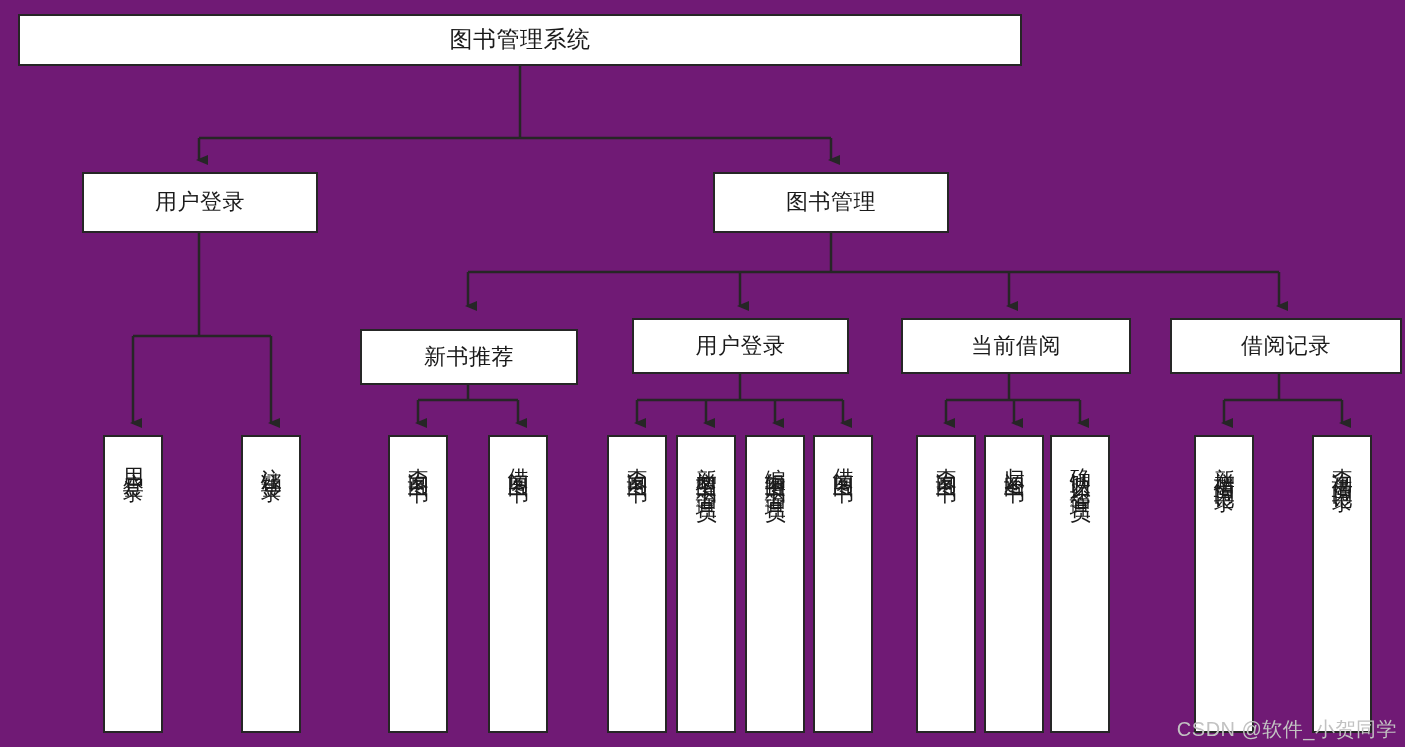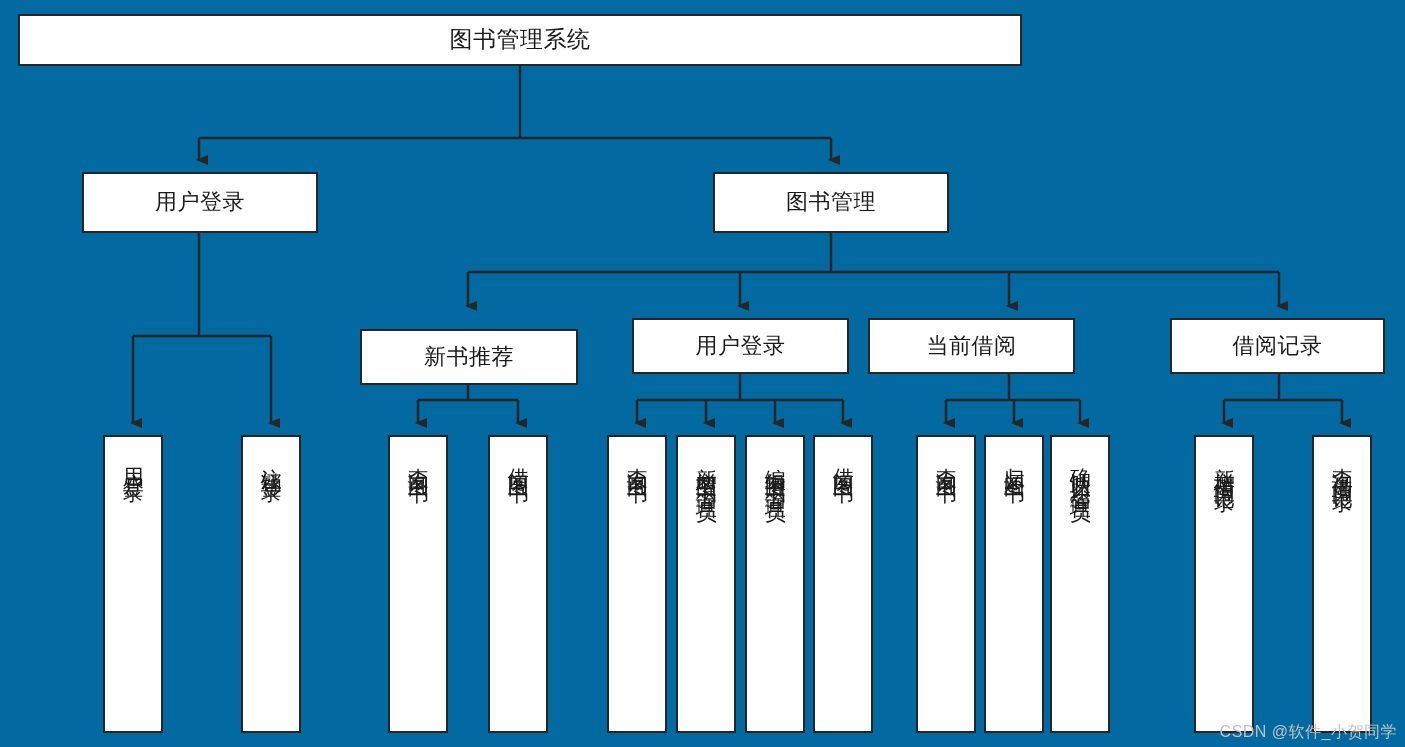--- a/index.html
+++ b/index.html
@@ -7,21 +7,21 @@
     padding: 0;
     background: #ffffff;
   }
   body {
     font-family: "Liberation Sans", "DejaVu Sans", sans-serif;
   }
   #canvas {
     position: relative;
     width: 1405px;
     height: 747px;
-    background: #0369a1;
+    background: #701a75;
     overflow: hidden;
   }
   svg.edges {
     position: absolute;
     left: 0;
     top: 0;
     width: 1405px;
     height: 747px;
     pointer-events: none;
   }
@@ -52,21 +52,21 @@
     font-size: 21px;
     line-height: 1.25;
     letter-spacing: 5px;
     white-space: normal;
     text-align: left;
   }
   .watermark {
     position: absolute;
     right: 8px;
     bottom: 4px;
-    font-size: 16px;
+    font-size: 20px;
     color: #c2c2c2;
     white-space: nowrap;
     letter-spacing: 0.5px;
   }
 </style>
 </head>
 <body>
 
 <div id="canvas">
 
@@ -130,24 +130,24 @@
   <div class="node" style="left:713px; top:172px; width:236px; height:61px;text-align:center;">
     <span class="label">图书管理</span>
   </div>
 
   <div class="node" style="left:360px; top:318px; width:218px; height:56px;margin-top:11px;">
     <span class="label">新书推荐</span>
   </div>
   <div class="node" style="left:632px; top:318px; width:217px; height:56px;">
     <span class="label">用户登录</span>
   </div>
-  <div class="node" style="left:868px; top:318px; width:207px; height:56px;">
+  <div class="node" style="left:901px; top:318px; width:230px; height:56px;">
     <span class="label">当前借阅</span>
   </div>
-  <div class="node" style="left:1170px; top:318px; width:215px; height:56px;">
+  <div class="node" style="left:1170px; top:318px; width:232px; height:56px;">
     <span class="label">借阅记录</span>
   </div>
 
   <div class="node vert" style="left:103px; top:435px; width:60px; height:298px;">
     <span class="label">用户登录</span>
   </div>
   <div class="node vert" style="left:241px; top:435px; width:60px; height:298px;">
     <span class="label">注销登录</span>
   </div>
 

